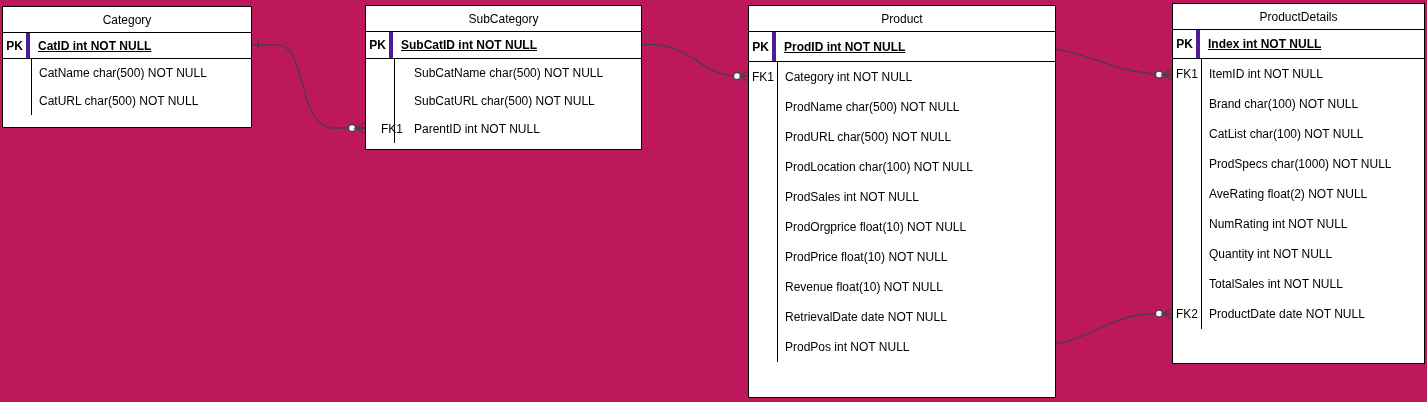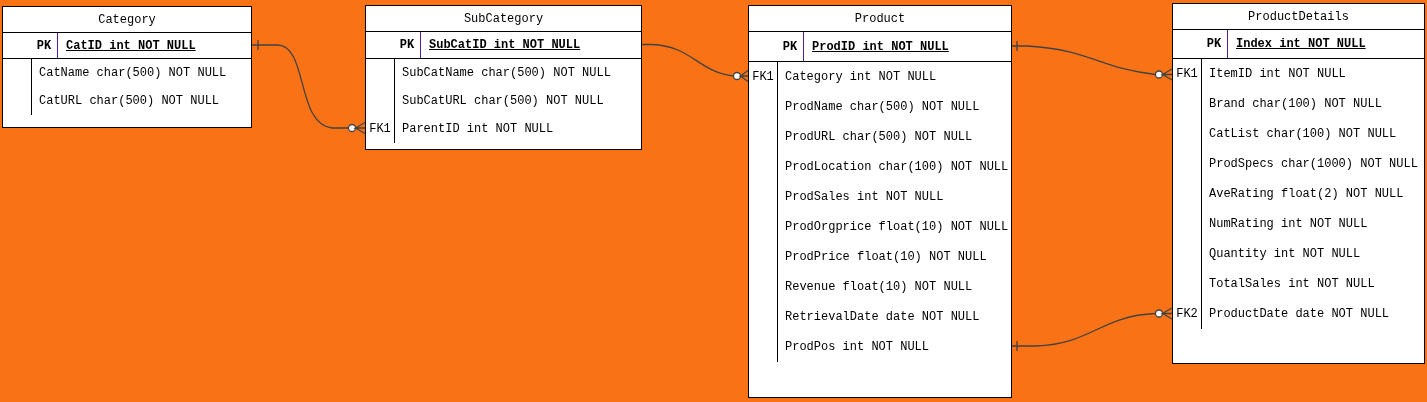--- a/index.html
+++ b/index.html
@@ -1,47 +1,47 @@
 <!DOCTYPE html>
 <html><head>
 <meta charset="utf-8">
 <style>
   html,body{margin:0;padding:0;background:#ffffff;}
   #canvas{
-    position:relative;width:1427px;height:402px;background:#f97316;
-    font-family:Liberation Mono, monospace;font-size:12px;color:#000;
+    position:relative;width:1427px;height:402px;background:#be185d;
+    font-family:Liberation Sans, sans-serif;font-size:12px;color:#000;
     overflow:hidden;
   }
   .erd-table{
     position:absolute;background:#fff;border:1px solid #000;box-sizing:border-box;
   }
   .tbl-header{
     height:26px;border-bottom:1px solid #000;display:flex;align-items:center;
     justify-content:center;font-size:12px;box-sizing:border-box;
   }
   .pk-row{display:flex;border-bottom:1px solid #000;box-sizing:border-box;}
   .key-cell{
-    width:27px;border-right:1px solid #4c1d95;display:flex;align-items:center;
-    justify-content:center;font-weight:bold;box-sizing:border-box;flex:none;margin-left:28px;
+    width:27px;border-right:4px solid #4c1d95;display:flex;align-items:center;
+    justify-content:center;font-weight:bold;box-sizing:border-box;flex:none;
   }
   .pk-field{
     flex:1;display:flex;align-items:center;padding-left:8px;
     font-weight:bold;text-decoration:underline;box-sizing:border-box;
   }
   .tbl-body{position:relative;}
   .key-divider{position:absolute;left:28px;top:0;bottom:0;width:1px;background:#000;}
   .body-row{display:flex;box-sizing:border-box;}
   .row-key{width:28px;display:flex;align-items:center;justify-content:center;flex:none;}
   .row-field{flex:1;display:flex;align-items:center;padding-left:8px;}
   
   .t-cat{left:2px;top:6px;width:250px;height:122px;}
   .t-cat .pk-row{height:26px;}  .t-cat .body-row{height:28px;}
   .t-sub{left:365px;top:5px;width:277px;height:145px;}
-  .t-sub .pk-row{height:27px;}  .t-sub .body-row{height:28px;}
-  .t-prod{left:748px;top:5px;width:264px;height:393px;}
+  .t-sub .pk-row{height:27px;}  .t-sub .body-row{height:28px;margin-left:12px;}
+  .t-prod{left:748px;top:5px;width:308px;height:393px;}
   .t-prod .pk-row{height:30px;} .t-prod .body-row{height:30px;}
   .t-pd{left:1172px;top:3px;width:253px;height:361px;}
   .t-pd .pk-row{height:29px;}  .t-pd .body-row{height:30px;}
   #rel-svg{position:absolute;left:0;top:0;pointer-events:none;}
   #rel-svg path,#rel-svg line{stroke:#424242;stroke-width:1.3;fill:none;}
   #rel-svg circle{stroke:#424242;stroke-width:1.3;fill:#ffffff;}
 </style>
 </head>
 <body>
 

